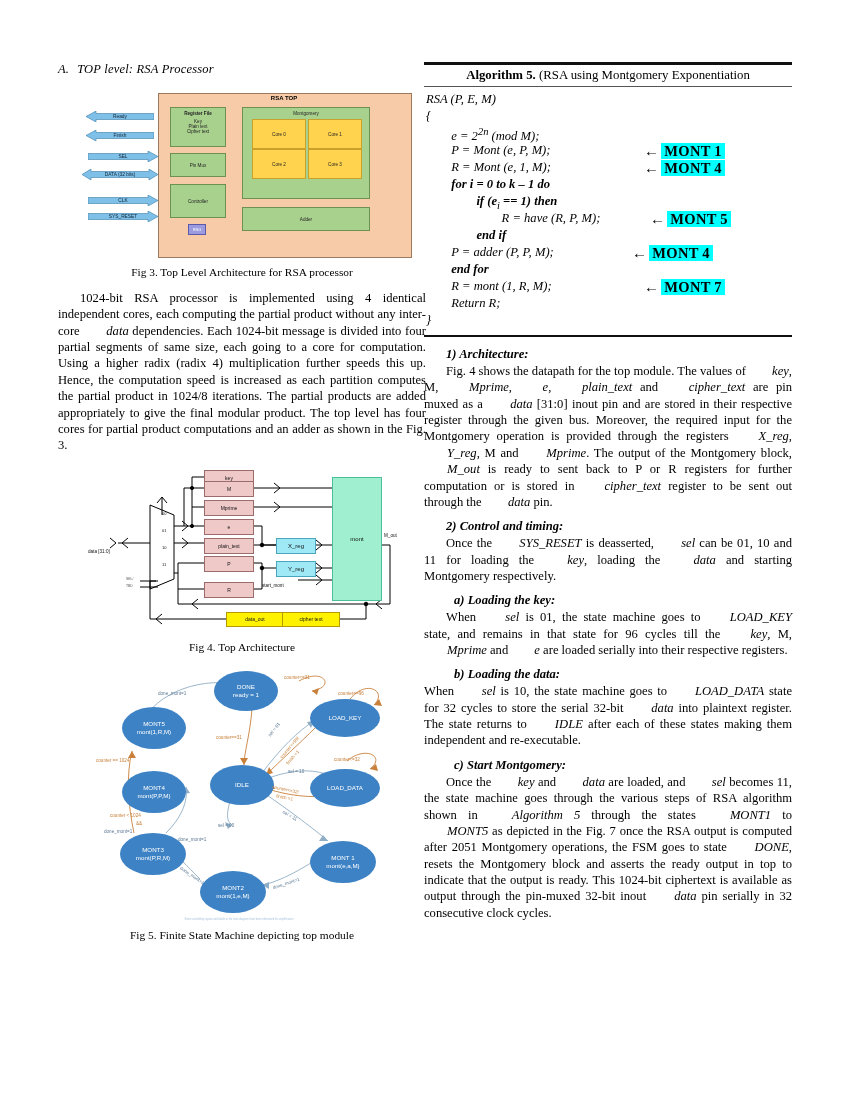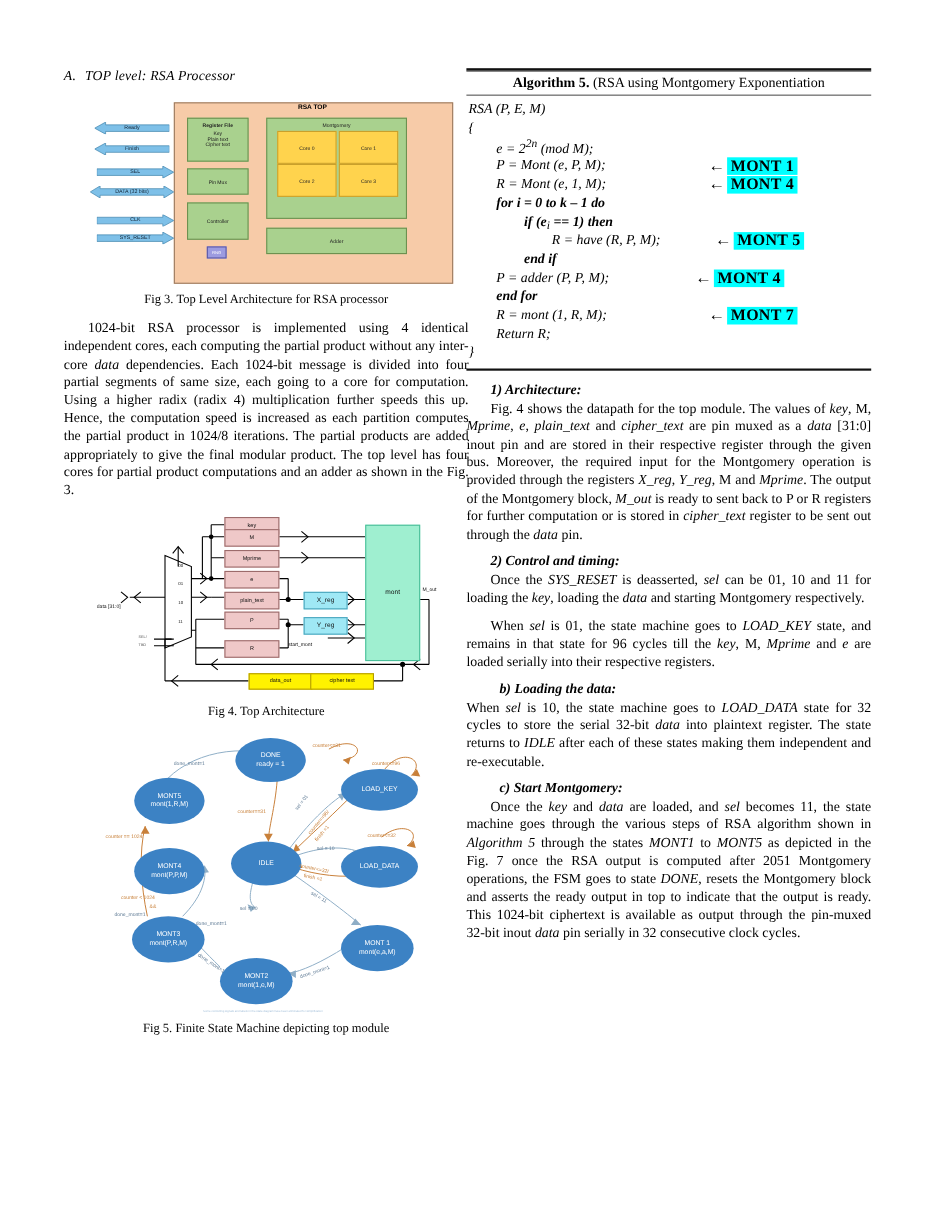--- a/index.html
+++ b/index.html
@@ -9,21 +9,21 @@
   .col-left{left:58px;}
   .col-right{left:424px;}
 
   .sec-head{font-style:italic;font-size:12.5px;margin:0 0 8px 0;letter-spacing:.2px;}
   .sec-head .lett{margin-right:8px;}
   p.body{font-size:12.6px;line-height:1.30;text-align:justify;margin:0 0 9px 0;text-indent:22px;
          hyphens:auto;-webkit-hyphens:auto;}
   .caption{font-size:11.4px;text-align:center;margin:6px 0 12px 0;}
   .subhead{font-size:12.6px;font-style:italic;font-weight:bold;margin:0 0 1px 0;text-indent:22px;}
   .subhead2{font-size:12.6px;font-style:italic;font-weight:bold;margin:0 0 1px 0;text-indent:30px;}
-  i.it{}
+  i.it{margin-left:23px;}
 
   
   .algo{border-top:2.2px solid #111;margin-bottom:10px;}
   .algo-inner{border-top:1px solid #111;}
   .algo-title{text-align:center;font-size:12.8px;padding:3px 0 3px 0;border-bottom:1.6px solid #555;}
   .algo-title b{font-weight:bold;}
   .algo-body{font-size:12.6px;font-style:italic;padding:4px 0 4px 2px;line-height:1.42;position:relative;}
   .algo-body .ln{white-space:pre;display:block;position:relative;height:17px;}
   .algo-body .bld{font-weight:bold;}
   .mont-tag{position:absolute;font-style:normal;font-weight:bold;font-size:14.5px;
@@ -443,20 +443,24 @@
       <span>Architecture:</span>
     </div>
     <p class="body">Fig. 4 shows the datapath for the top module. The values of <i class="it">key</i>, M, <i class="it">Mprime</i>, <i class="it">e</i>, <i class="it">plain_text</i> and <i class="it">cipher_text</i> are pin muxed as a <i class="it">data</i> [31:0] inout pin and are stored in their respective register through the given bus. Moreover, the required input for the Montgomery operation is provided through the registers <i class="it">X_reg</i>, <i class="it">Y_reg</i>, M and <i class="it">Mprime</i>. The output of the Montgomery block, <i class="it">M_out</i> is ready to sent back to P or R registers for further computation or is stored in <i class="it">cipher_text</i> register to be sent out through the <i class="it">data</i> pin.</p>
 
     <div class="subhead">
       <span>2)</span>
       <span>Control and timing:</span>
     </div>
     <p class="body">Once the <i class="it">SYS_RESET</i> is deasserted, <i class="it">sel</i> can be 01, 10 and 11 for loading the <i class="it">key</i>, loading the <i class="it">data</i> and starting Montgomery respectively.</p>
 
+    <div class="subhead2">
+      <span>a)</span>
+      <span>Loading the key:</span>
+    </div>
     <p class="body">When <i class="it">sel</i> is 01, the state machine goes to <i class="it">LOAD_KEY</i> state, and remains in that state for 96 cycles till the <i class="it">key</i>, M, <i class="it">Mprime</i> and <i class="it">e</i> are loaded serially into their respective registers.</p>
 
     <div class="subhead2">
       <span>b)</span>
       <span>Loading the data:</span>
     </div>
     <p class="body" style="text-indent:0;">When <i class="it">sel</i> is 10, the state machine goes to <i class="it">LOAD_DATA</i> state for 32 cycles to store the serial 32-bit <i class="it">data</i> into plaintext register. The state returns to <i class="it">IDLE</i> after each of these states making them independent and re-executable.</p>
 
     <div class="subhead2">
       <span>c)</span>

